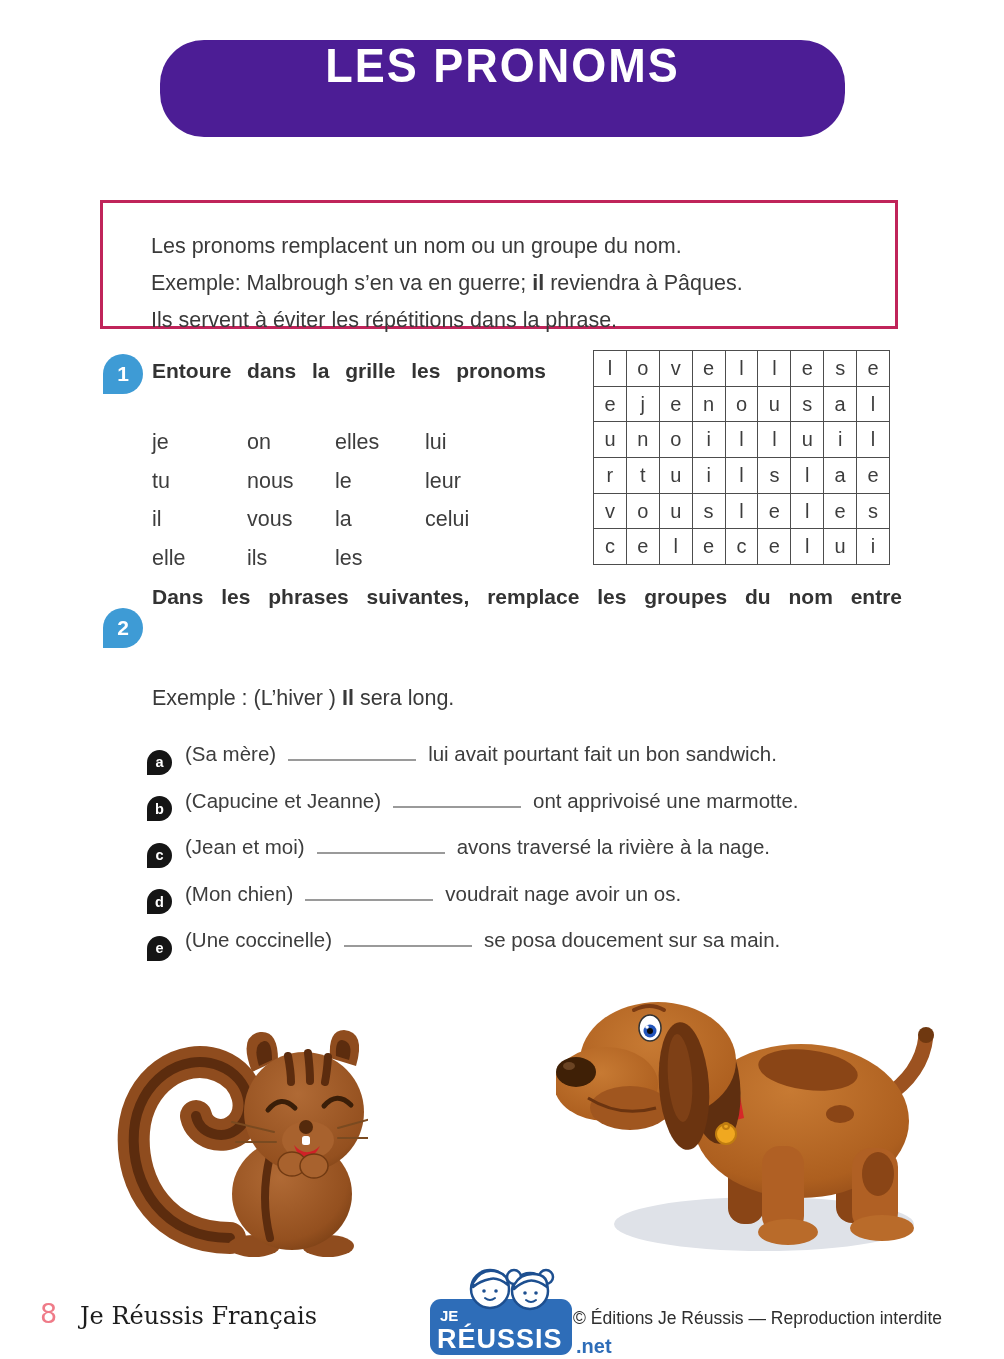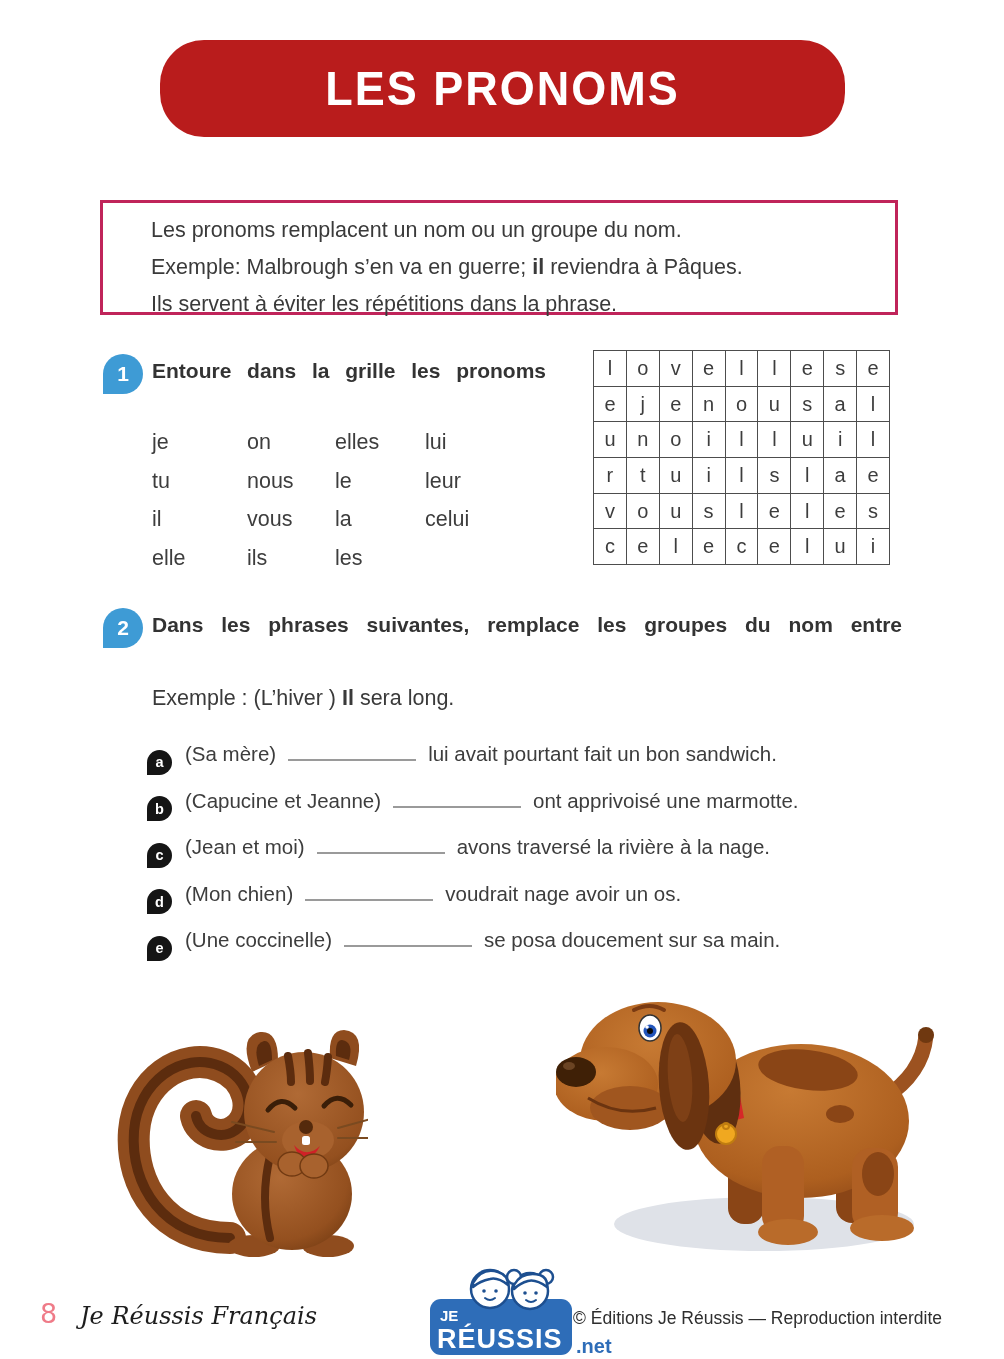--- a/index.html
+++ b/index.html
@@ -5,31 +5,31 @@
   * { margin:0; padding:0; box-sizing:border-box; }
   html,body { background:#888; }
   .page {
     position:relative; width:1004px; height:1359px; background:#ffffff;
     margin:0 auto; overflow:hidden;
     font-family:"Liberation Sans", sans-serif; color:#3c3c3c;
   }
   
   .banner {
     position:absolute; left:160px; top:40px; width:685px; height:97px;
-    background:#b91c1c; border-radius:44px;
-    display:flex; align-items:center; justify-content:center;
+    background:#4c1d95; border-radius:44px;
+    display:flex; align-items:flex-start; justify-content:center;
   }
   .banner h1 {
     color:#ffffff; font-size:45px; font-weight:800; letter-spacing:2px;
     transform:scaleY(1.08);
   }
   
   .intro-box {
-    position:absolute; left:100px; top:200px; width:798px; height:115px;
-    border:3px solid #c0245a; padding:9px 20px 0 48px;
+    position:absolute; left:100px; top:200px; width:798px; height:129px;
+    border:3px solid #c0245a; padding:25px 20px 0 48px;
     font-size:21.5px; line-height:37px; color:#3a3a3a;
   }
   .intro-box b { font-weight:700; }
   
   .num-badge {
     position:absolute; width:40px; height:40px; background:#3e9bd5;
     border-radius:50% 50% 50% 0; color:#fff; font-weight:700; font-size:21px;
     display:flex; align-items:center; justify-content:center;
   }
   
@@ -60,21 +60,21 @@
   }
   .blank {
     display:inline-block; width:128px; border-bottom:2px solid #9a9a9a;
     height:2px; margin:0 12px; vertical-align:baseline;
   }
   
   .squirrel-wrap { position:absolute; left:112px; top:1006px; }
   .dog-wrap { position:absolute; left:556px; top:966px; }
   
   .page-num { position:absolute; left:40px; top:1298px; font-size:27px; color:#ef7b88; font-weight:400; font-family:"DejaVu Sans", sans-serif; }
-  .series-title { position:absolute; left:80px; top:1302px; font-size:24px; color:#1d1d1d; font-style:italic; font-family:"DejaVu Serif", serif; }
+  .series-title { position:absolute; left:80px; top:1302px; font-size:24px; color:#1d1d1d; font-family:"DejaVu Serif", serif; }
   .logo-wrap { position:absolute; left:424px; top:1263px; }
   .copyright { position:absolute; right:62px; top:1308px; font-size:17.5px; color:#2e2e2e; font-family:Liberation Sans, sans-serif; }
 </style>
 </head>
 <body>
 
 <div class="page">
 
   <div class="banner">
     <h1>LES PRONOMS</h1>
@@ -178,21 +178,21 @@
           <td>l</td>
           <td>u</td>
           <td>i</td>
     </tr>
   </tbody>
     </table>
 
   <div class="num-badge" style="left:103px; top:608px;">
     <span>2</span>
   </div>
-  <div class="ex-title" style="left:152px; top:606px; width:750px;">
+  <div class="ex-title" style="left:152px; top:578px; width:750px;">
     <div class="jline">Dans les phrases suivantes, remplace les groupes du nom entre</div>
   </div>
   <div class="example-line"><span>Exemple : (L’hiver ) </span><b>Il</b><span> sera long.</span></div>
 
   <div class="items">
     <div class="item">
       <span class="letter-badge">
           <span>a</span>
         </span><span>(Sa mère)</span><span class="blank"></span><span>lui avait pourtant fait un bon sandwich.</span>
     </div>

